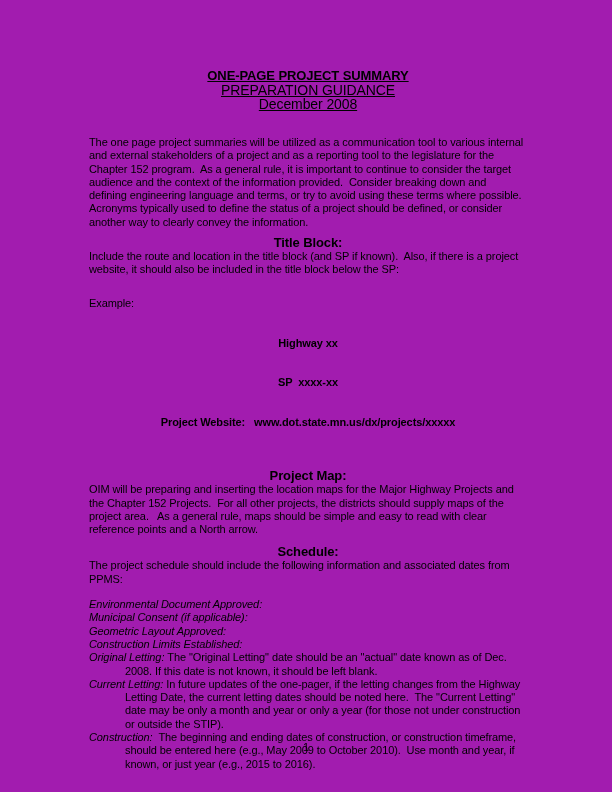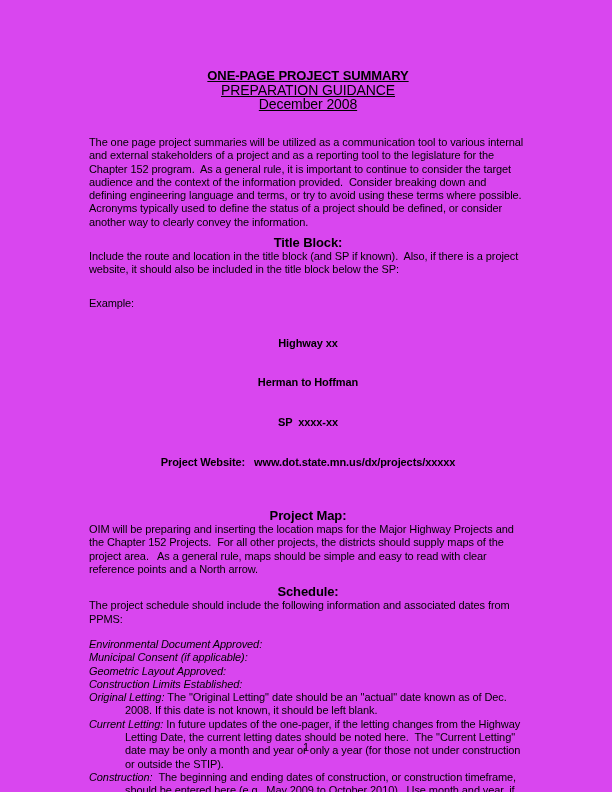--- a/index.html
+++ b/index.html
@@ -4,21 +4,21 @@
 <style>
   html, body {
     margin: 0;
     padding: 0;
     background: #ffffff;
   }
   .page {
     position: relative;
     width: 612px;
     height: 792px;
-    background: #d946ef;
+    background: #a21caf;
     color: #000000;
     font-family: "Liberation Sans", "DejaVu Sans", sans-serif;
     font-size: 11px;
     line-height: 13.3px;
     letter-spacing: -0.1px;
     overflow: hidden;
   }
   .content {
     padding: 69px 85px 0 89px;
   }
@@ -82,21 +82,20 @@
     <div class="doc-sub">December 2008</div>
 
     <p class="intro">The one page project summaries will be utilized as a communication tool to various internal and external stakeholders of a project and as a reporting tool to the legislature for the Chapter 152 program.  As a general rule, it is important to continue to consider the target audience and the context of the information provided.  Consider breaking down and defining engineering language and terms, or try to avoid using these terms where possible.  Acronyms typically used to define the status of a project should be defined, or consider another way to clearly convey the information.</p>
 
     <h2 class="h-titleblock">Title Block:</h2>
     <p>Include the route and location in the title block (and SP if known).  Also, if there is a project website, it should also be included in the title block below the SP:</p>
 
     <p class="example-label">Example:</p>
     <div class="example">
       <div>Highway xx</div>
-      <div>Herman to Hoffman</div>
       <div>SP  xxxx-xx</div>
       <div>Project Website:   www.dot.state.mn.us/dx/projects/xxxxx</div>
     </div>
 
     <h2 class="h-projectmap">Project Map:</h2>
     <p>OIM will be preparing and inserting the location maps for the Major Highway Projects and the Chapter 152 Projects.  For all other projects, the districts should supply maps of the project area.   As a general rule, maps should be simple and easy to read with clear reference points and a North arrow.</p>
 
     <h2 class="h-schedule">Schedule:</h2>
     <p>The project schedule should include the following information and associated dates from PPMS:</p>
 

